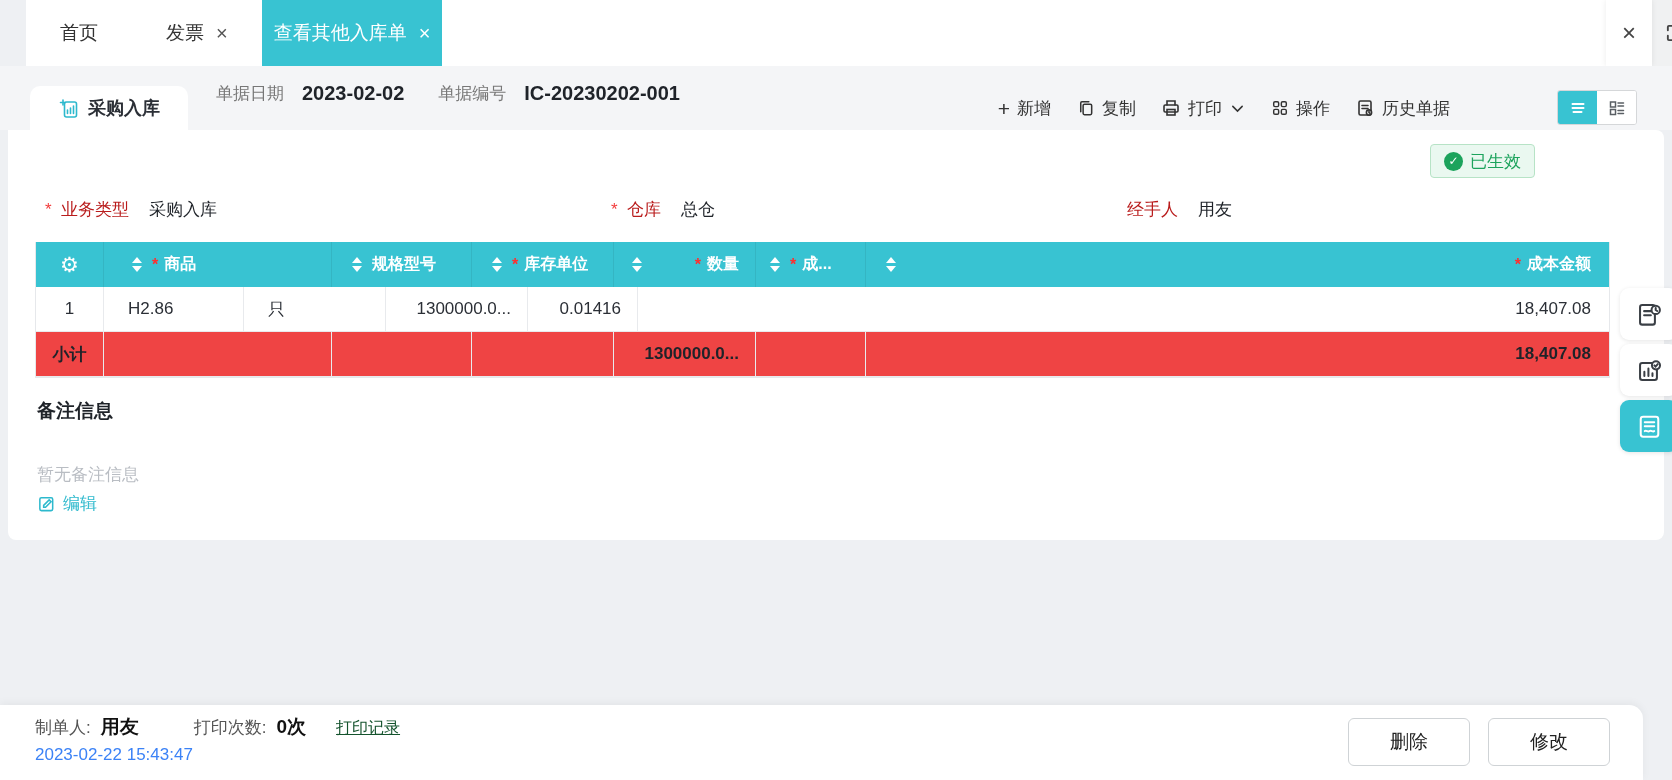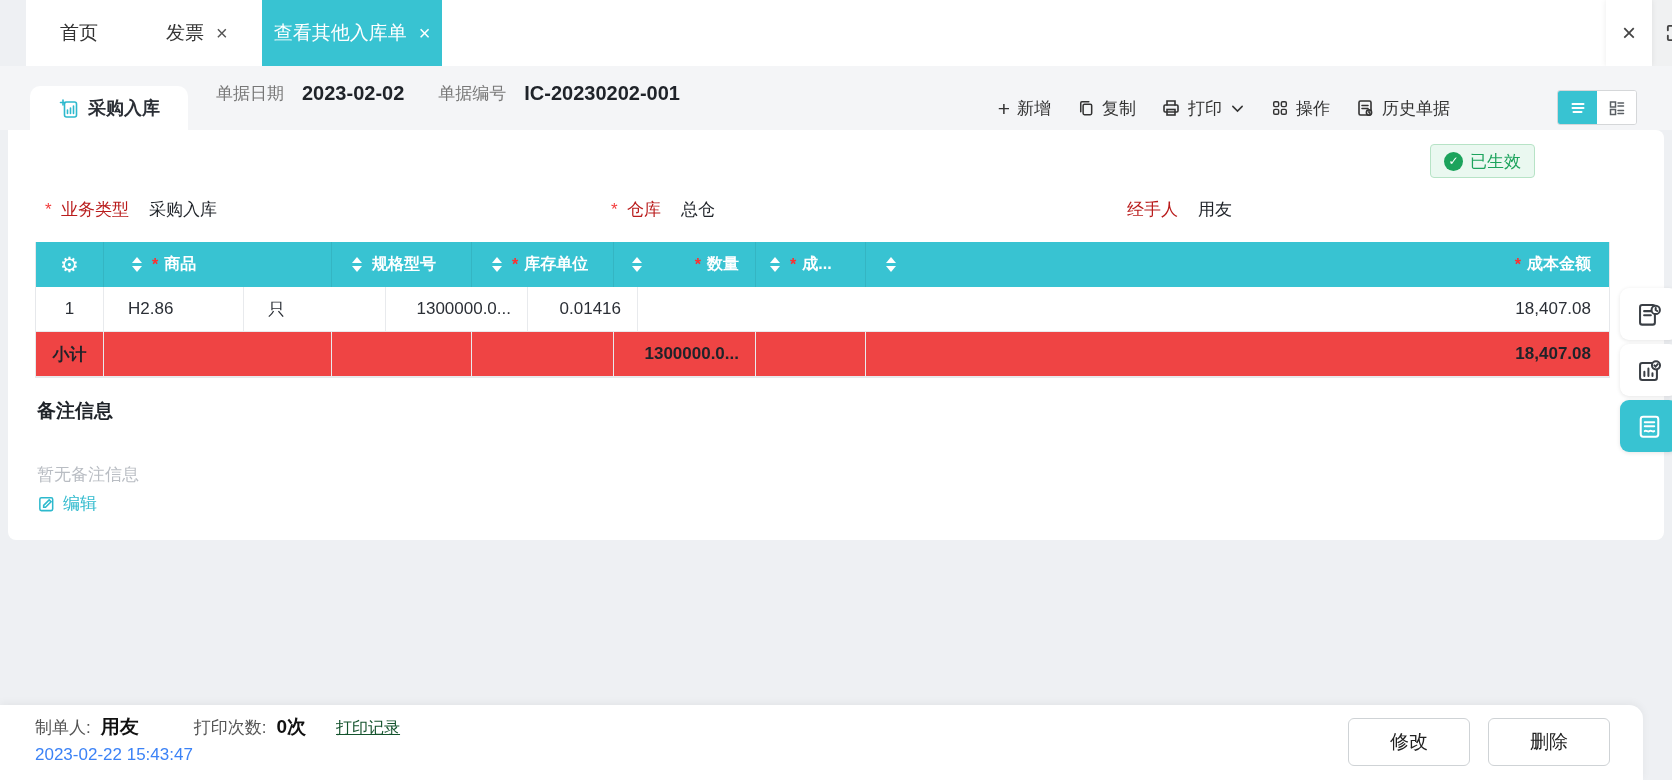--- a/index.html
+++ b/index.html
@@ -359,16 +359,16 @@
     <div class="foot-line1">
       <span class="f-label">制单人:</span>
       <span class="f-strong">用友</span>
       <span class="f-label ml55">打印次数:</span>
       <span class="f-strong">0次</span>
       <span class="print-log">打印记录</span>
     </div>
     <div class="foot-time">2023-02-22 15:43:47</div>
   </div>
   <div class="foot-btns">
+    <div class="btn">删除</div>
     <div class="btn">修改</div>
-    <div class="btn">删除</div>
   </div>
 </div>
 
 </body></html>

